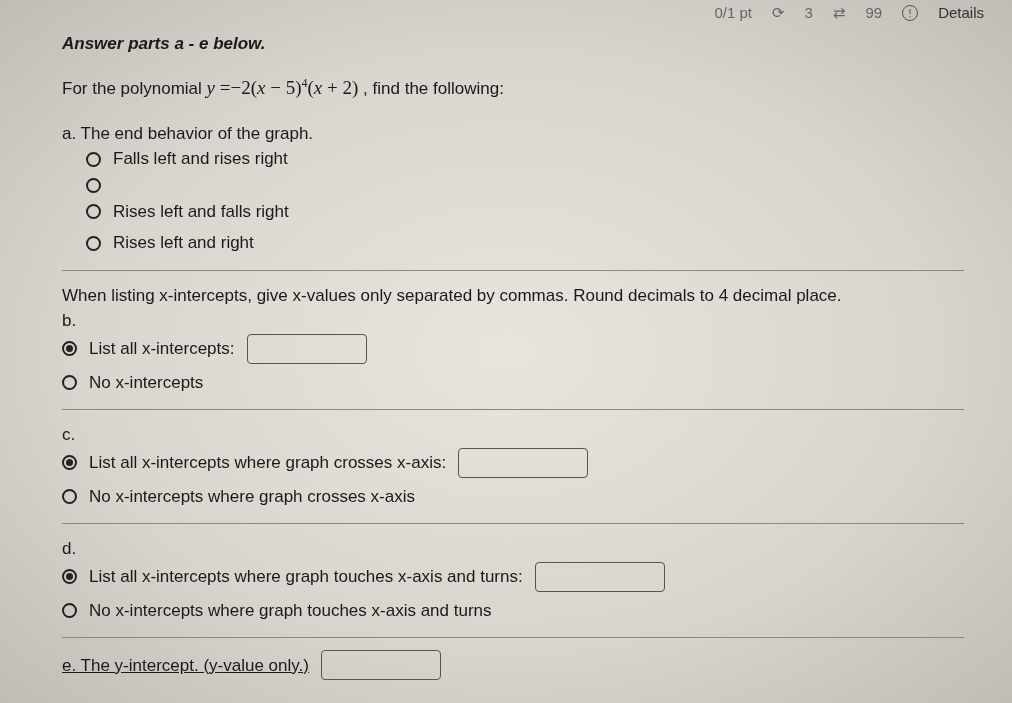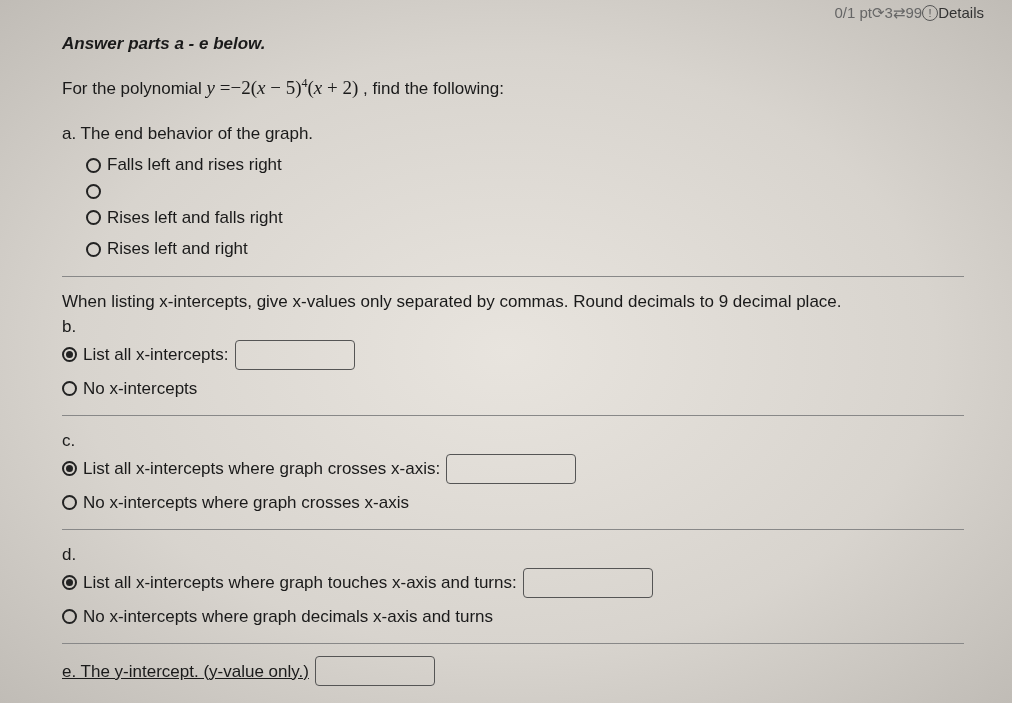--- a/index.html
+++ b/index.html
@@ -15,21 +15,21 @@
     font-size: 17px;
     line-height: 1.5;
   }
   .page {
     padding: 12px 48px 0 62px;
   }
   .topbar {
     display: flex;
     justify-content: flex-end;
     align-items: center;
-    gap: 0;
+    gap: 20px;
     font-size: 15px;
     color: #333;
     margin-bottom: 6px;
     margin-right: -20px;
     margin-top: -10px;
   }
   .topbar .gray { color: #666; }
   .topbar .icon-circle {
     display: inline-flex;
     width: 16px; height: 16px;
@@ -38,26 +38,26 @@
     align-items: center;
     justify-content: center;
     font-size: 11px;
     color: #555;
   }
   .instruction { font-weight: 600; margin-bottom: 18px; font-style: italic; }
   .prompt { margin-bottom: 18px; }
   .math { font-family: 'Times New Roman', serif; font-style: italic; font-size: 19px; }
   .math .sup { font-size: 12px; vertical-align: super; font-style: normal; }
   .part { margin-bottom: 10px; }
-  .part-label { margin-bottom: 6px; }
+  .part-label { }
   .indent { padding-left: 24px; }
   .radio-row {
     display: flex;
     align-items: center;
-    gap: 6px;
+    gap: 12px;
     margin-bottom: 6px;
   }
   .radio {
     width: 15px;
     height: 15px;
     border: 2px solid #222;
     border-radius: 50%;
     flex: 0 0 auto;
     display: inline-flex;
     align-items: center;
@@ -130,21 +130,21 @@
       </div>
       <div class="radio-row">
         <span class="radio"></span>
         <span>Rises left and right</span>
       </div>
     </div>
   </div>
 
   <hr class="hr">
 
-  <div class="note">When listing x-intercepts, give x-values only separated by commas. Round decimals to 9 decimal place.</div>
+  <div class="note">When listing x-intercepts, give x-values only separated by commas. Round decimals to 4 decimal place.</div>
 
   <div class="part">
     <div>b.</div>
     <div class="radio-row">
       <span class="radio selected"></span>
       <span>List all x-intercepts:</span>
       <span class="input-box"></span>
     </div>
     <div class="radio-row">
       <span class="radio"></span>
@@ -171,21 +171,21 @@
 
   <div class="part">
     <div>d.</div>
     <div class="radio-row">
       <span class="radio selected"></span>
       <span>List all x-intercepts where graph touches x-axis and turns:</span>
       <span class="input-box wide"></span>
     </div>
     <div class="radio-row">
       <span class="radio"></span>
-      <span>No x-intercepts where graph decimals x-axis and turns</span>
+      <span>No x-intercepts where graph touches x-axis and turns</span>
     </div>
   </div>
 
   <hr class="hr">
 
   <div class="part">
     <div class="radio-row" style="margin-bottom:0;text-decoration:underline;">
       <span>e. The y-intercept. (y-value only.)</span>
       <span class="input-box"></span>
     </div>

